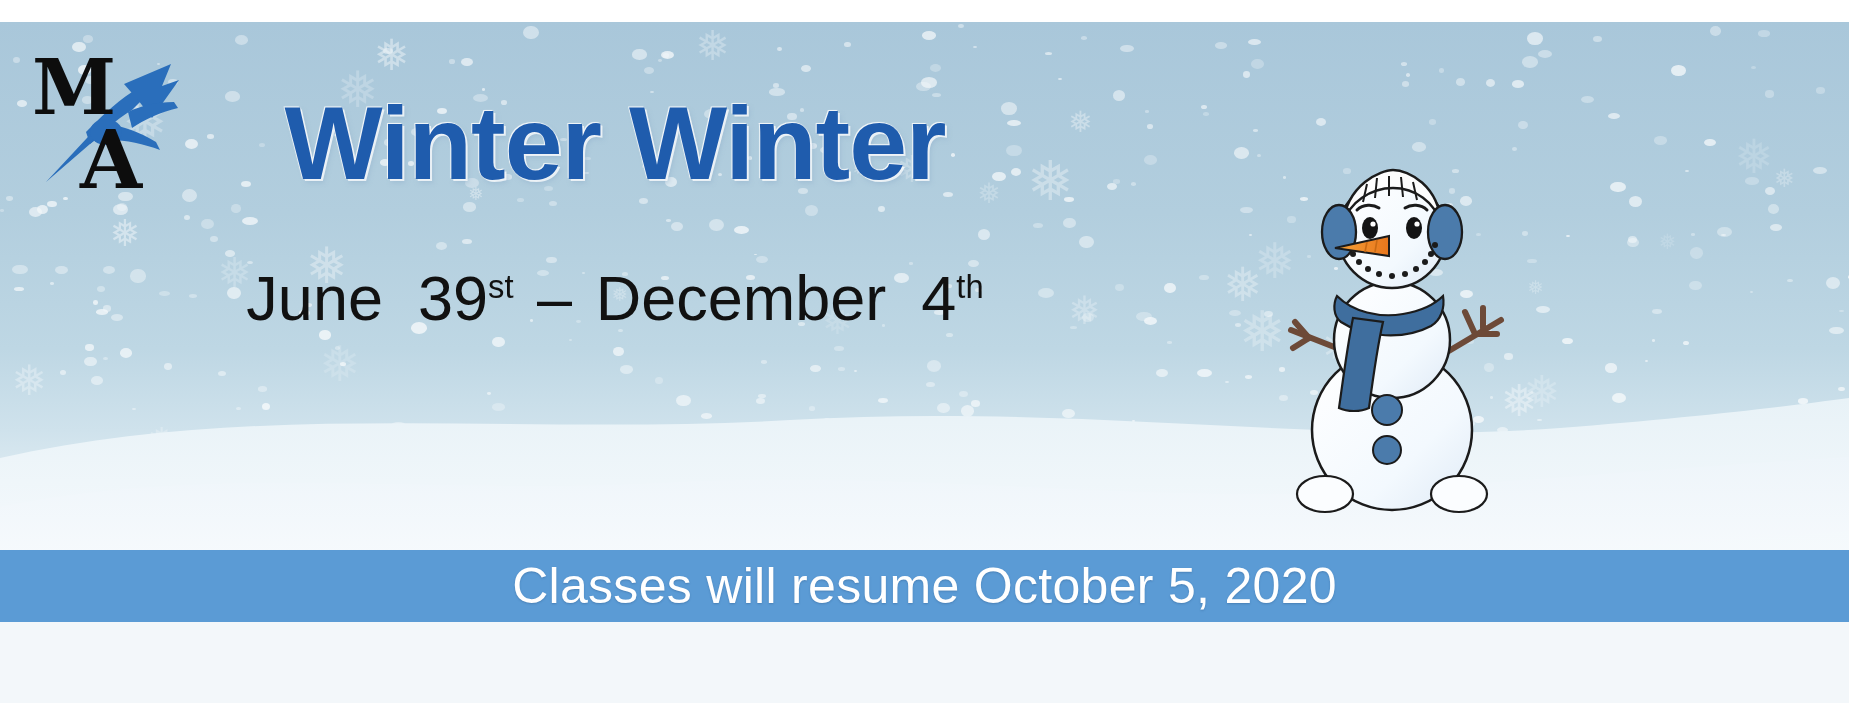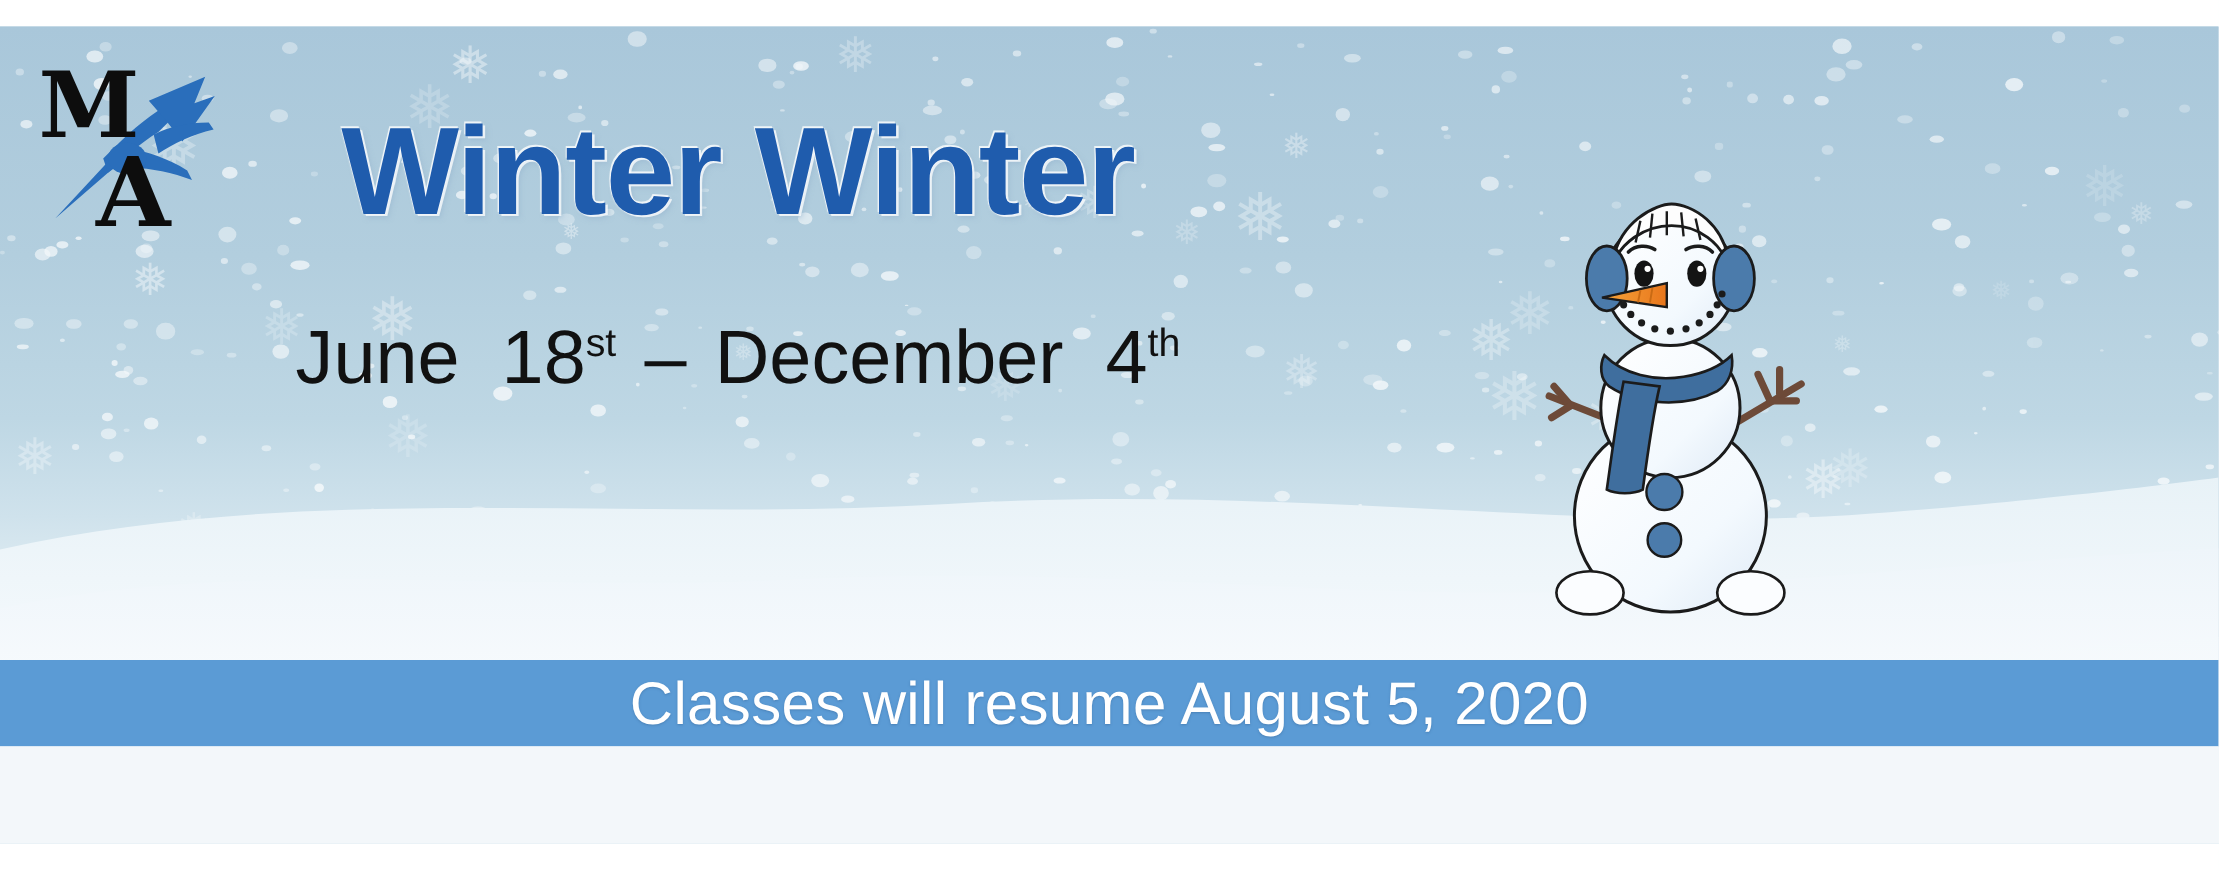--- a/index.html
+++ b/index.html
@@ -572,21 +572,21 @@
       </g>
 
       <text x="4" y="74" font-family="DejaVu Serif, serif" font-size="76" font-weight="bold" fill="#0d0d0d">M</text>
       <text x="52" y="148" font-family="DejaVu Serif, serif" font-size="80" font-weight="bold" fill="#0d0d0d">A</text>
     </svg>
 
     <div id="headline">Winter Winter</div>
 
     <div id="subtitle">
       <span>June</span>
-      <span>&nbsp;</span><span>18</span><sup>st</sup>
+      <span>&nbsp;</span><span>39</span><sup>st</sup>
       <span class="dash">–</span>
       <span>December</span>
       <span>&nbsp;</span><span>4</span><sup>th</sup>
     </div>
 
     <svg id="snowman" viewBox="0 0 250 360">
       <defs>
         <linearGradient id="ball" x1="0" y1="0" x2="1" y2="1">
           <stop offset="0%" stop-color="#ffffff"></stop>
           <stop offset="65%" stop-color="#f3f9fe"></stop>
@@ -667,19 +667,19 @@
         <circle cx="123" cy="114" r="3"></circle>
           <circle cx="136" cy="112" r="3"></circle>
         <circle cx="147" cy="107" r="3"></circle>
           <circle cx="156" cy="100" r="3"></circle>
         <circle cx="162" cy="92" r="3"></circle>
           <circle cx="166" cy="83" r="3"></circle>
       </g>
     </svg>
 
     <div id="footer">
-      <span class="ftxt">Classes will resume August 5, 2020</span>
+      <span class="ftxt">Classes will resume October 5, 2020</span>
     </div>
 
     <div id="bottomstrip"></div>
 
   </div>
 </div>
 
 </body></html>

